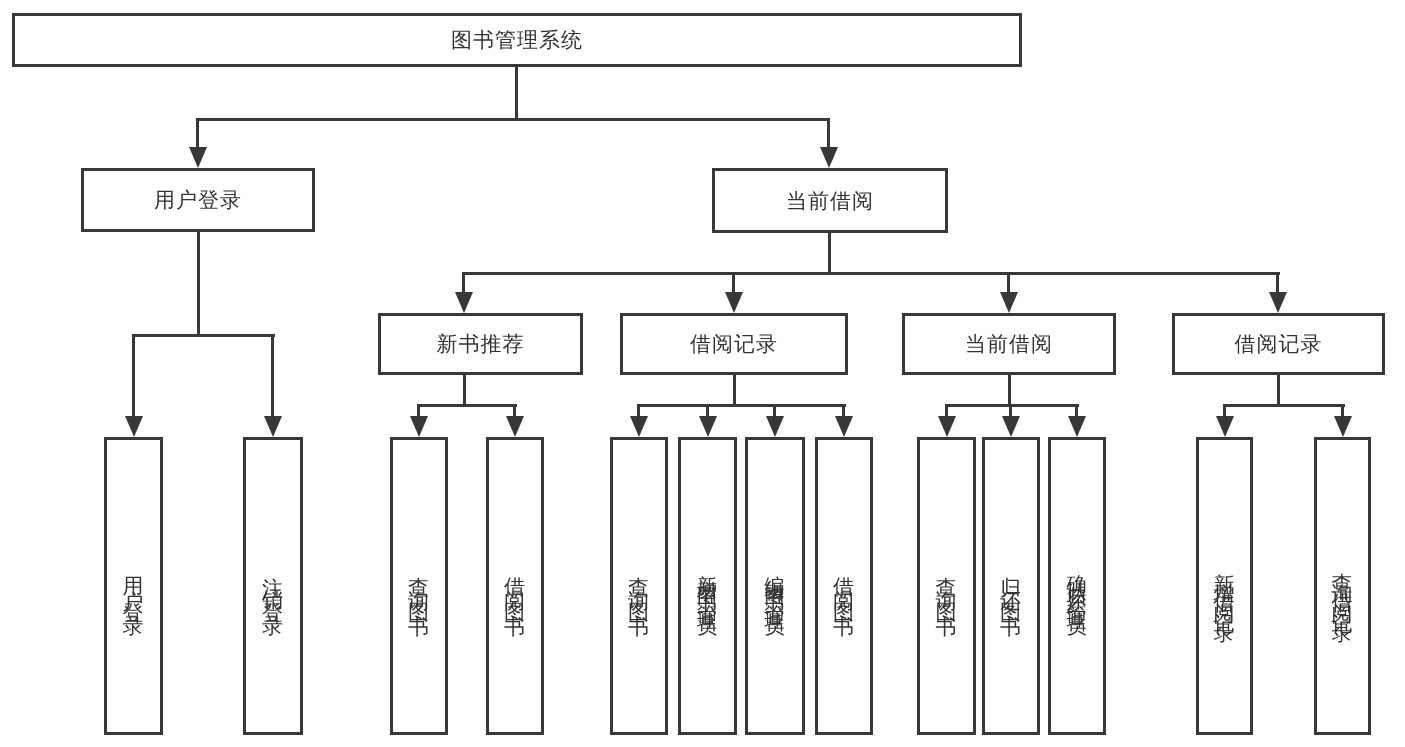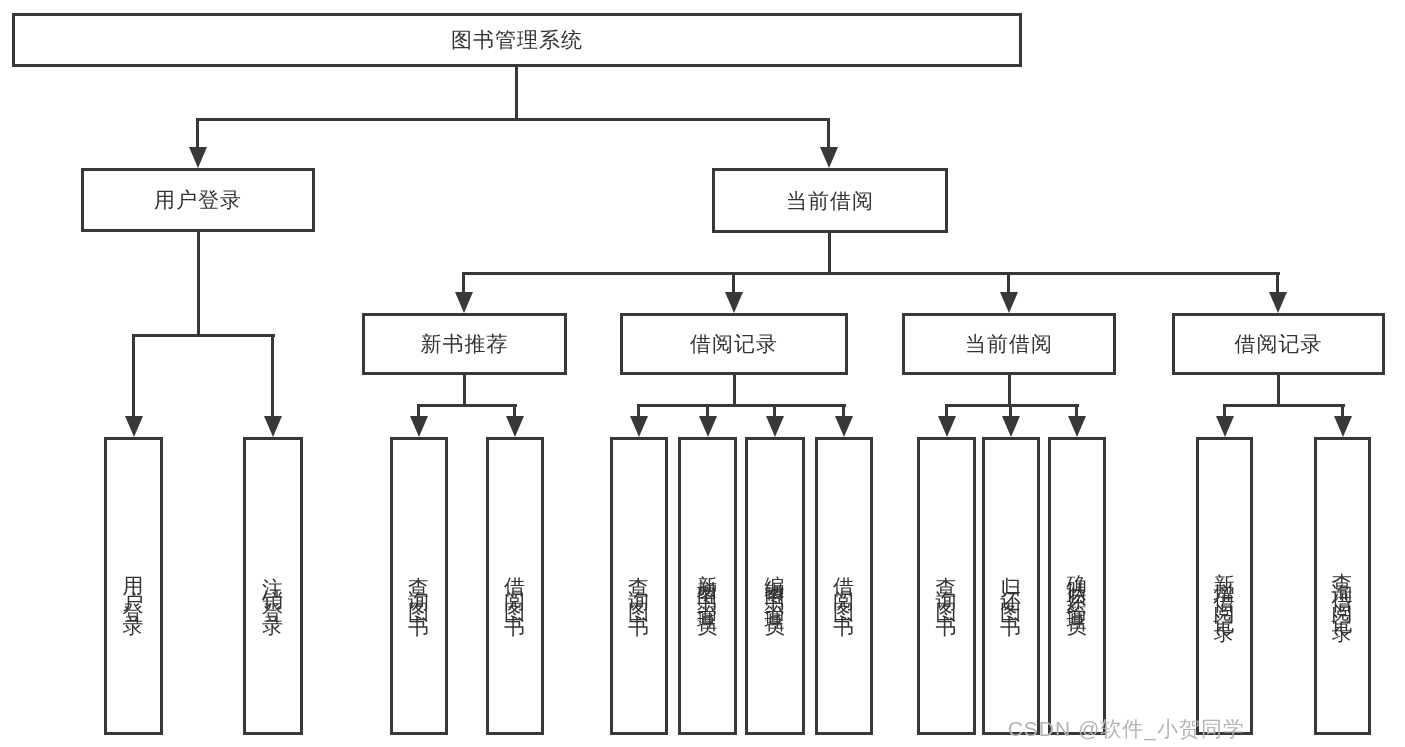--- a/index.html
+++ b/index.html
@@ -40,21 +40,21 @@
 </head>
 <body>
 
 <div class="stage">
 
   <div class="node" style="left:12px;top:13px;width:1010px;height:54px">图书管理系统</div>
 
   <div class="node" style="left:81px;top:168px;width:234px;height:64px">用户登录</div>
   <div class="node" style="left:712px;top:168px;width:236px;height:65px">当前借阅</div>
 
-  <div class="node" style="left:362px;top:313px;width:205px;height:62px">新书推荐</div>
+  <div class="node" style="left:378px;top:313px;width:205px;height:62px">新书推荐</div>
   <div class="node" style="left:620px;top:313px;width:228px;height:62px">借阅记录</div>
   <div class="node" style="left:1172px;top:313px;width:213px;height:62px">借阅记录</div>
   <div class="node" style="left:902px;top:313px;width:214px;height:62px">当前借阅</div>
 
   <div class="node leaf" style="left:104px;width:59px">用户登录</div>
   <div class="node leaf" style="left:243px;width:60px">注销登录</div>
 
   <div class="node leaf" style="left:390px;width:58px">查询图书</div>
   <div class="node leaf" style="left:486px;width:58px">借阅图书</div>
 
@@ -103,15 +103,14 @@
   <div class="hline" style="left:946px;top:404px;width:133px"></div>
   <div class="arrow" style="left:945px;top:404px;height:12px"></div>
   <div class="arrow" style="left:1009px;top:404px;height:12px"></div>
   <div class="arrow" style="left:1075px;top:404px;height:12px"></div>
 
   <div class="vline" style="left:1277px;top:375px;height:31px"></div>
   <div class="hline" style="left:1224px;top:404px;width:121px"></div>
   <div class="arrow" style="left:1223px;top:404px;height:12px"></div>
   <div class="arrow" style="left:1341px;top:404px;height:12px"></div>
 
-  <div class="watermark">CSDN @软件_小贺同学</div>
 
 </div>
 
 </body></html>

